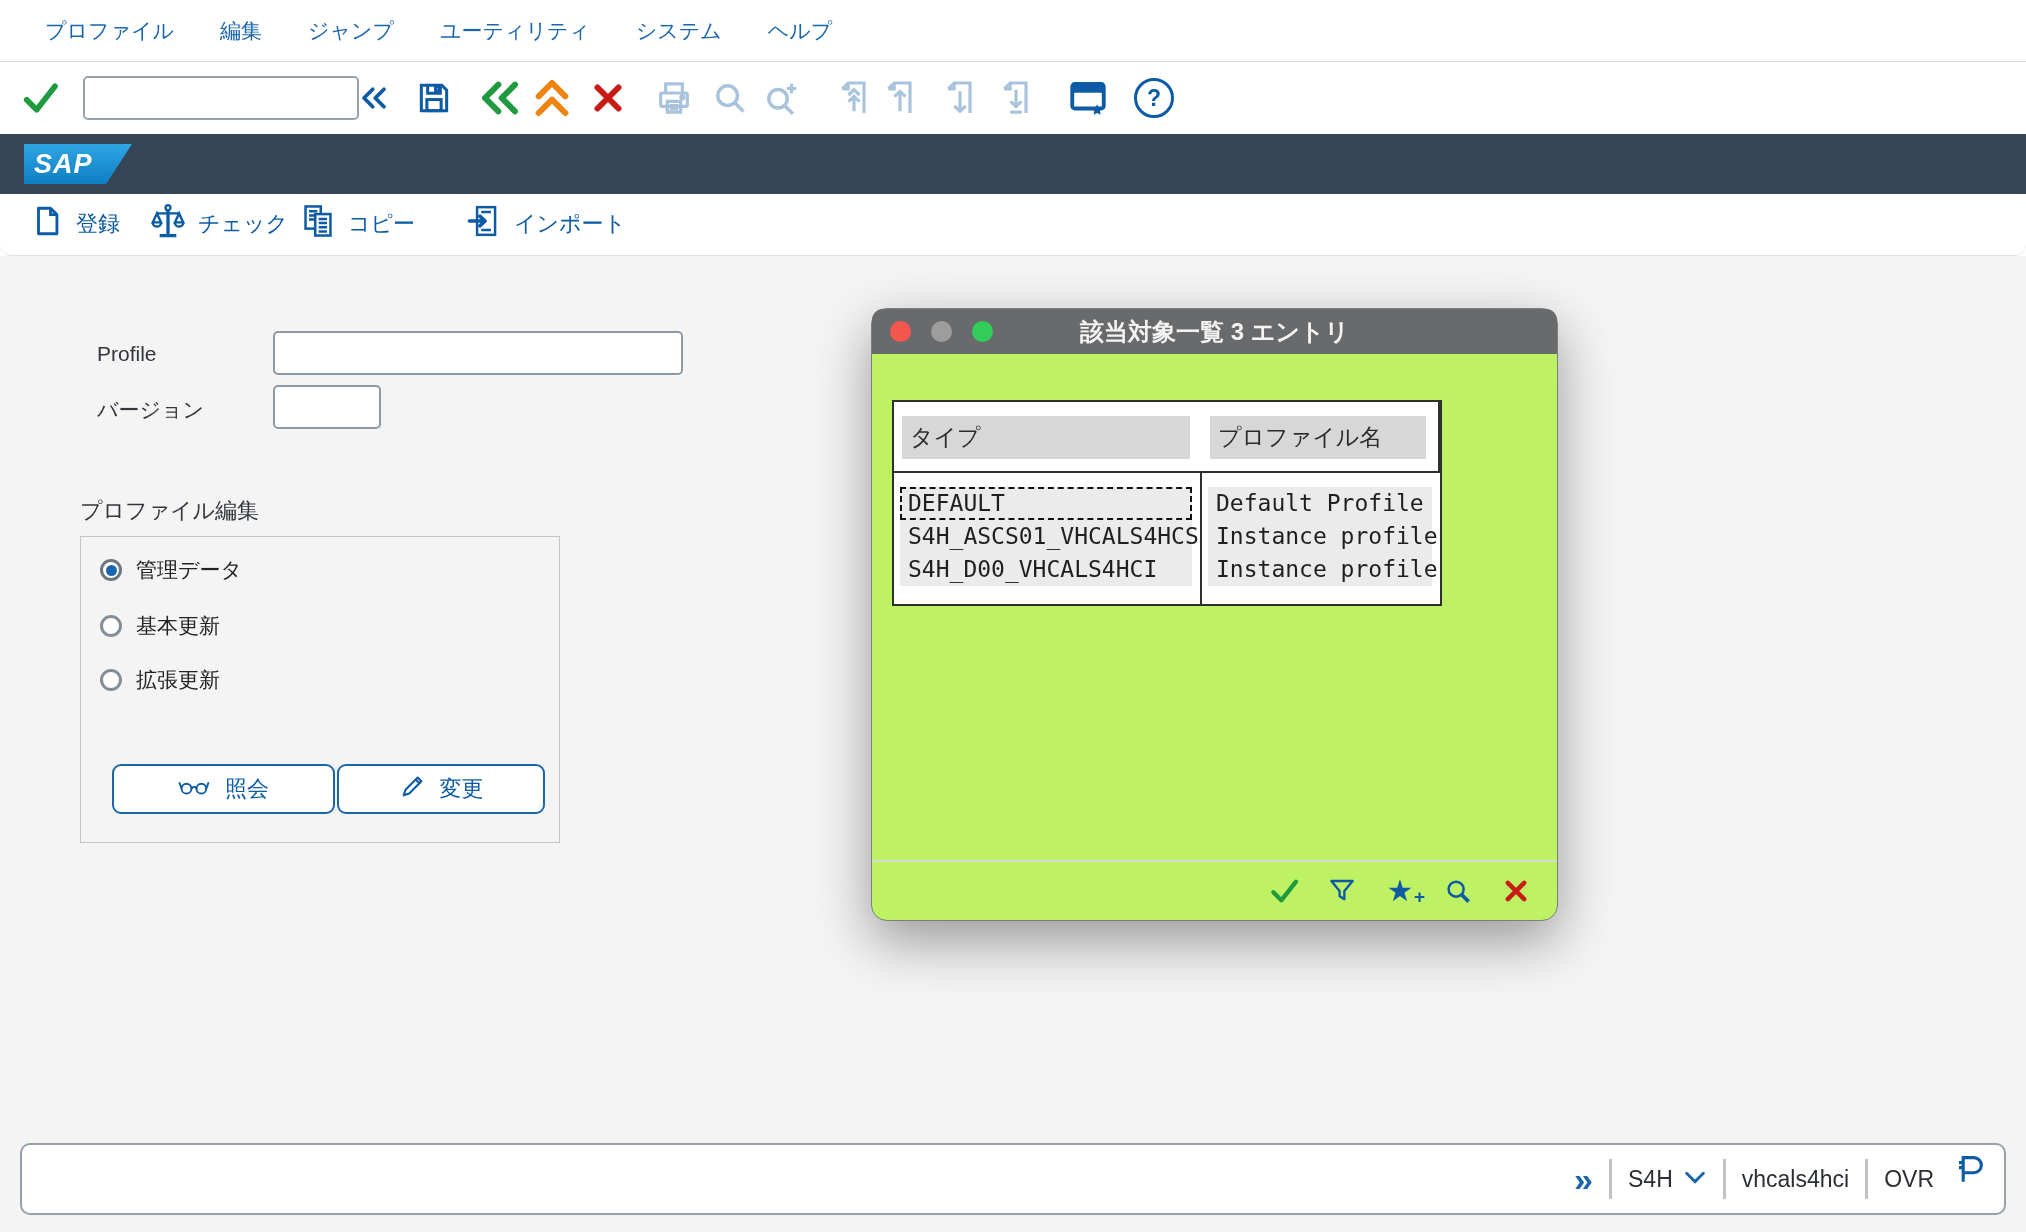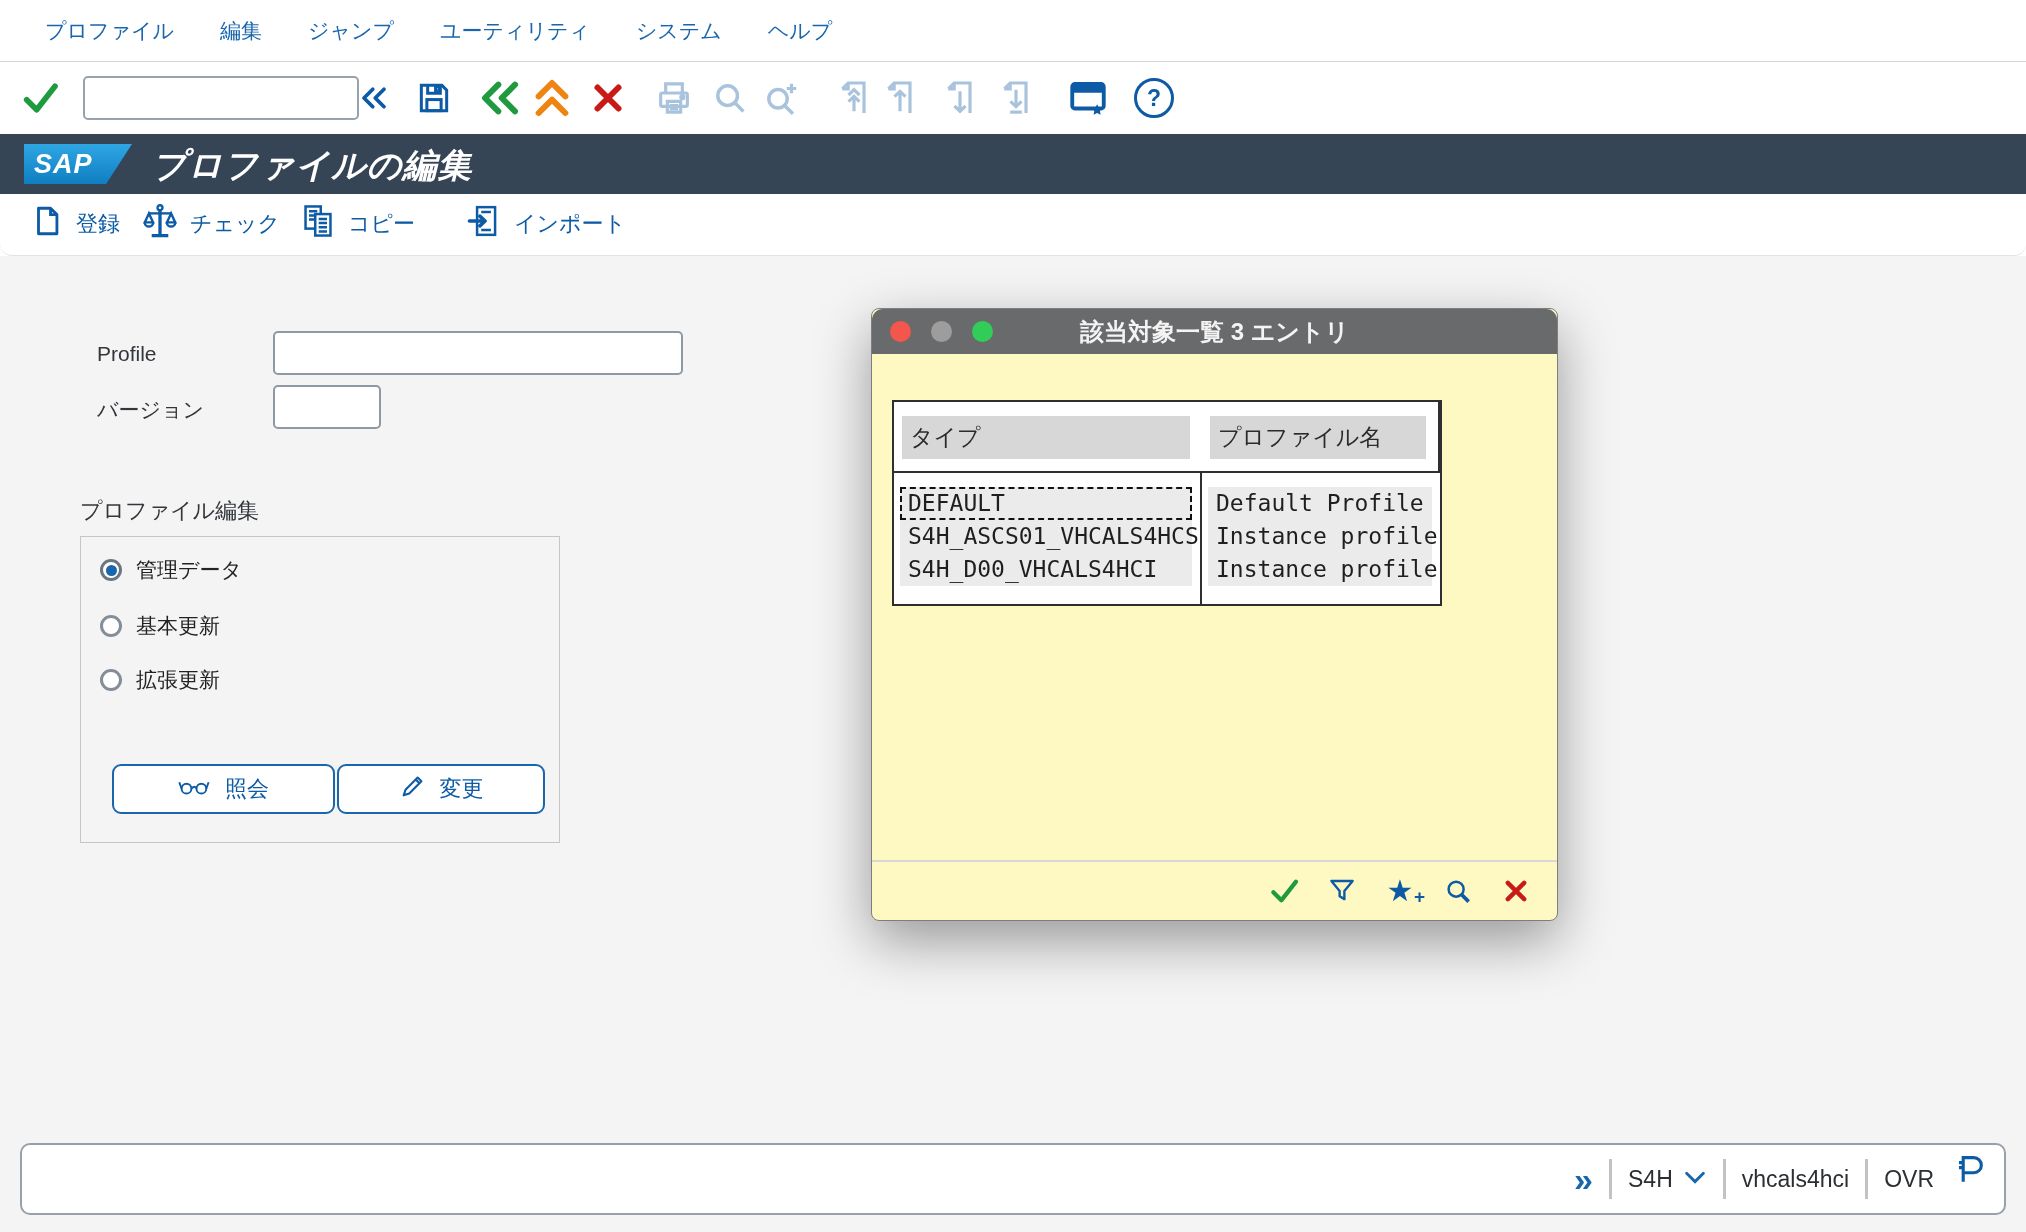--- a/index.html
+++ b/index.html
@@ -47,22 +47,22 @@
   .radio{width:22px;height:22px;border-radius:50%;border:3px solid #848e98;background:#fff;
          box-sizing:border-box;display:flex;align-items:center;justify-content:center;}
   .radio-row.selected .radio{border-color:#6c7680;}
   .radio-row.selected .radio::after{content:"";width:11px;height:11px;border-radius:50%;background:#1a66ad;}
   .radio-label{font-size:21px;color:#222;}
   .form-btn{position:absolute;top:508px;height:46px;background:#fff;border:2px solid #1a66ad;
             border-radius:9px;color:#0d5ba5;font-size:22px;display:flex;align-items:center;
             justify-content:center;gap:13px;cursor:pointer;}
 
   
-  .dialog{position:absolute;left:871px;top:308px;width:685px;height:611px;background:#fef9c3;
-          border:1px solid #7e7e7e;border-radius:8px;box-shadow:0 20px 55px rgba(0,0,0,.38);z-index:5;}
+  .dialog{position:absolute;left:871px;top:308px;width:685px;height:611px;background:#bef264;
+          border:1px solid #7e7e7e;border-radius:16px;box-shadow:0 20px 55px rgba(0,0,0,.38);z-index:5;}
   .dlg-title{height:45px;background:#696a6c;border-radius:11px 11px 0 0;display:flex;align-items:center;
              justify-content:center;color:#f4f4f4;font-size:24px;font-weight:bold;position:relative;}
   .lights{position:absolute;left:18px;top:12px;display:flex;gap:20px;}
   .light{width:21px;height:21px;border-radius:50%;cursor:pointer;}
   .light.red{background:#f2564d;} .light.gray{background:#9d9d9d;} .light.green{background:#31cd58;}
 
   .dlg-table{position:absolute;left:20px;top:91px;width:546px;border:2px solid #2f2f2f;
              display:grid;grid-template-columns:308px 238px;background:#fff;}
   .th-cell{border-bottom:2px solid #2f2f2f;padding:14px 12px 12px 8px;}
   .col-div{border-right:2px solid #2f2f2f;}
@@ -196,34 +196,33 @@
     </span>
     <span class="tbi" style="left:1132px">
       <span class="help-circle">?</span>
     </span>
   </div>
 
   <div class="titlebar">
     <div class="sap-logo">
         <span>SAP</span>
       </div>
-    <div class="app-title">プロファイルの編集</div>
   </div>
 
   <div class="apptoolbar">
     <div class="app-item" style="left:30px">
       <span>
         <svg width="34" height="34" viewBox="0 0 24 24" fill="none" stroke="#0d5ba5" stroke-width="2">
             <path d="M6 3h8.5L19 7.5V21H6z" stroke-linejoin="round"></path>
             <path d="M14.5 3v4.5H19"></path>
           </svg>
       </span>
       <span>登録</span>
     </div>
-    <div class="app-item" style="left:142px">
+    <div class="app-item" style="left:150px">
       <span>
         <svg width="36" height="36" viewBox="0 0 26 26" fill="none" stroke="#0d5ba5" stroke-width="1.7">
           <circle cx="13" cy="3.4" r="1.8"></circle>
             <path d="M13 5.2V23M7 23.5h12" stroke-width="2.4"></path>
             <path d="M5 7.5h16"></path>
           <path d="M5 7.5l-3 6.5h6z"></path>
             <path d="M2 14a3 3 0 0 0 6 0"></path>
           <path d="M21 7.5l-3 6.5h6z"></path>
             <path d="M18 14a3 3 0 0 0 6 0"></path>
           </svg>

